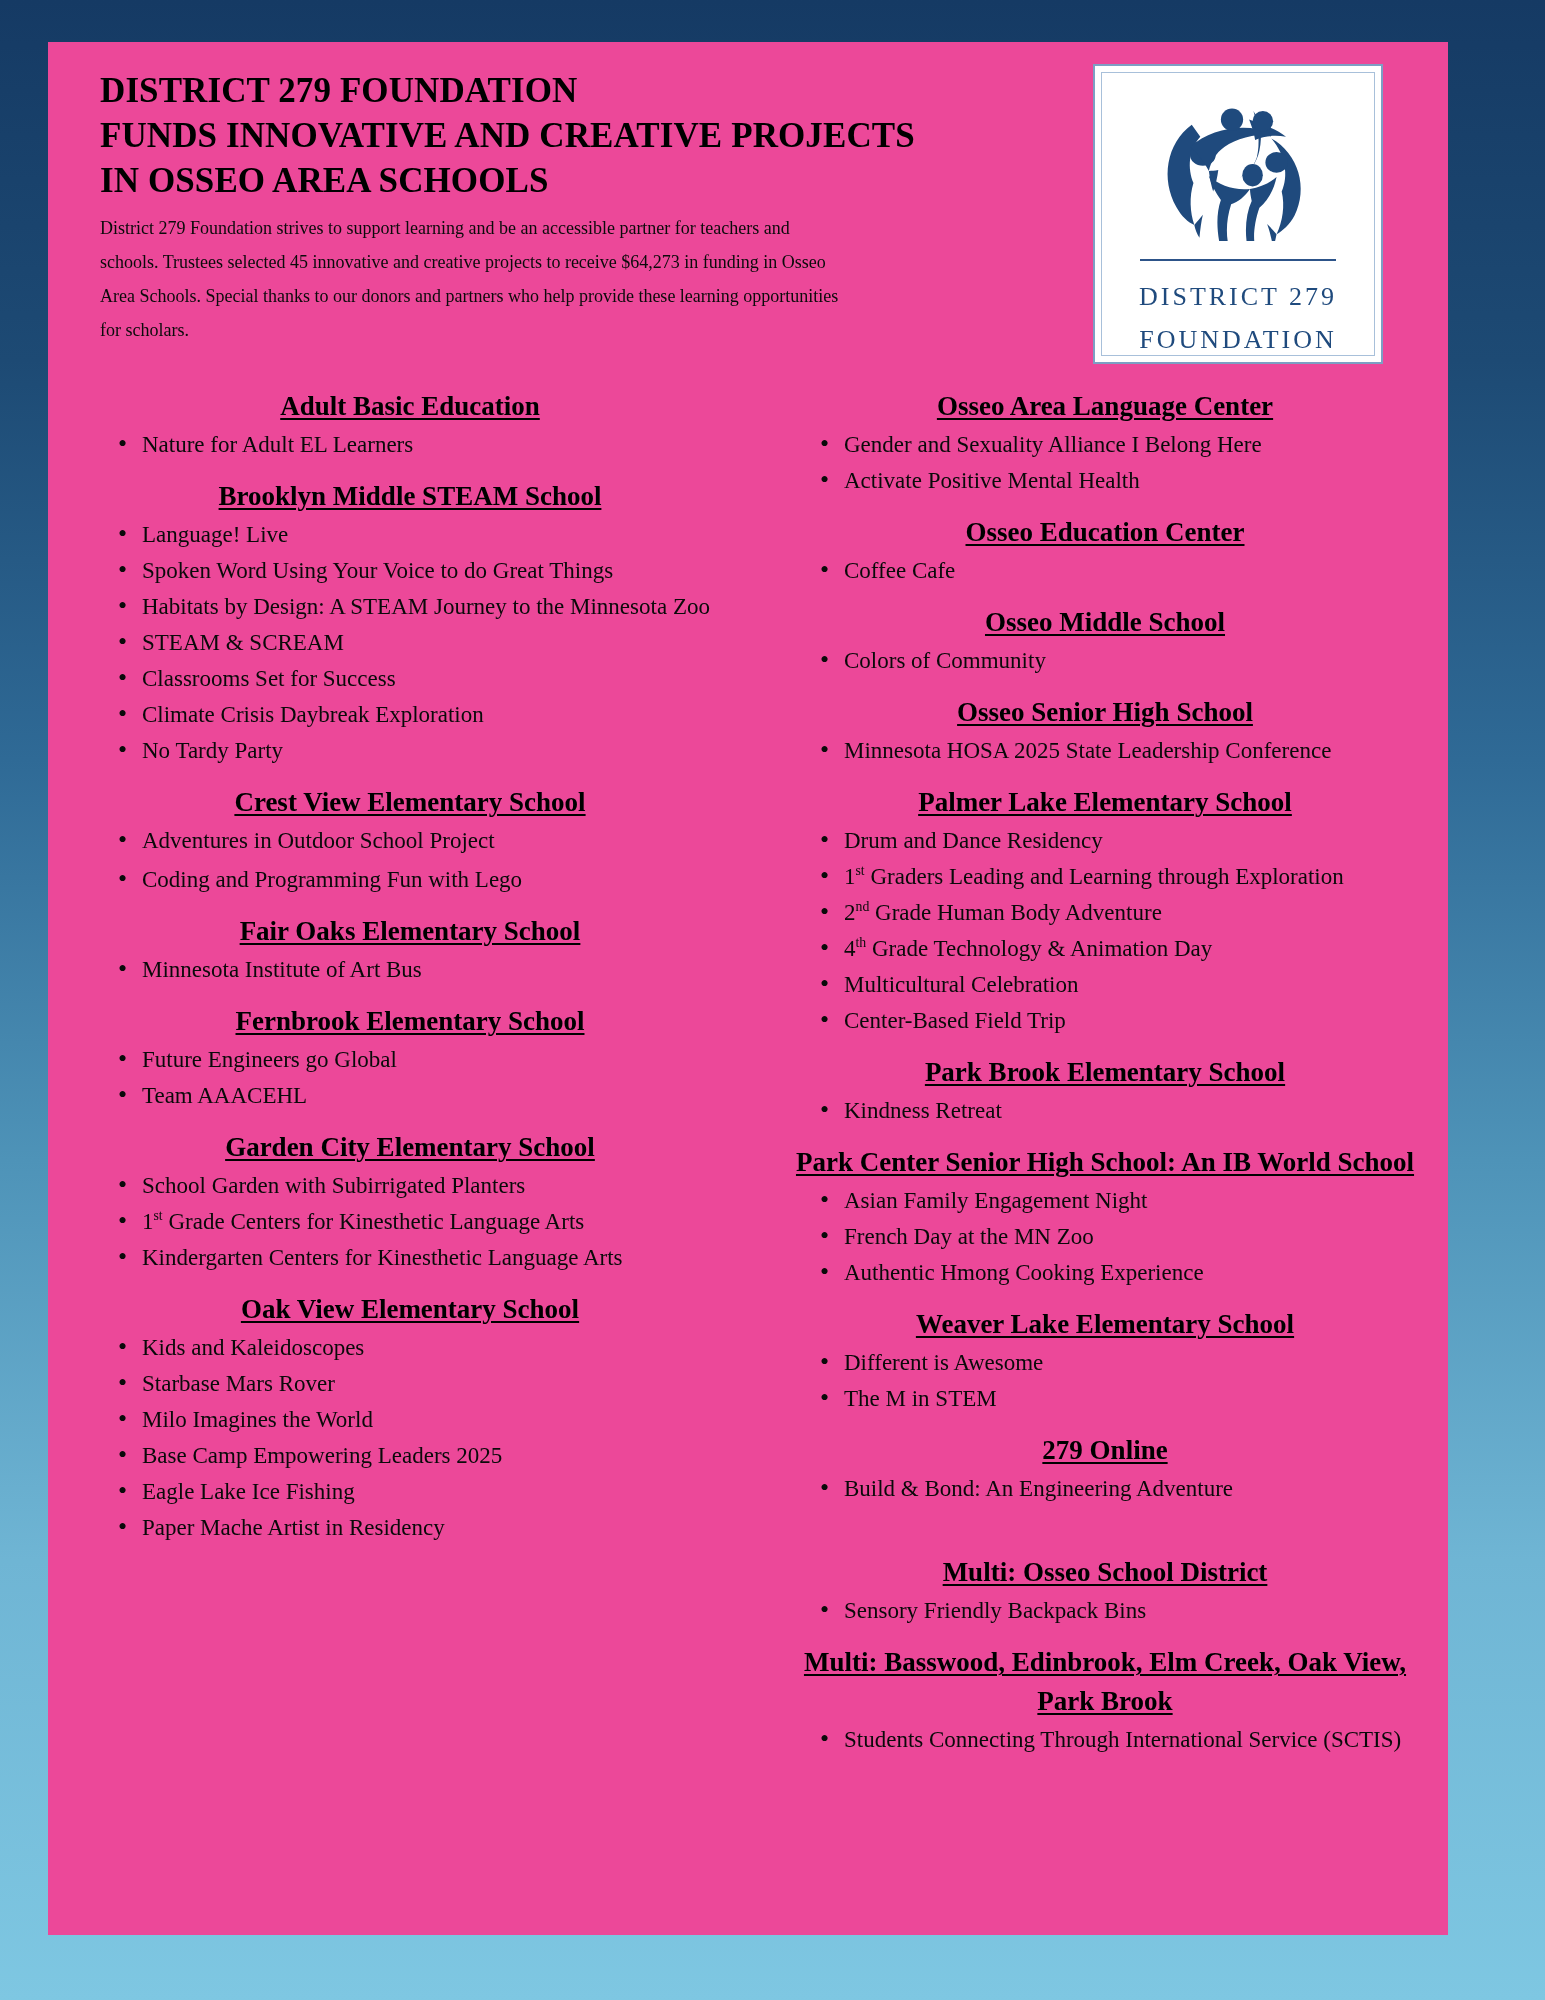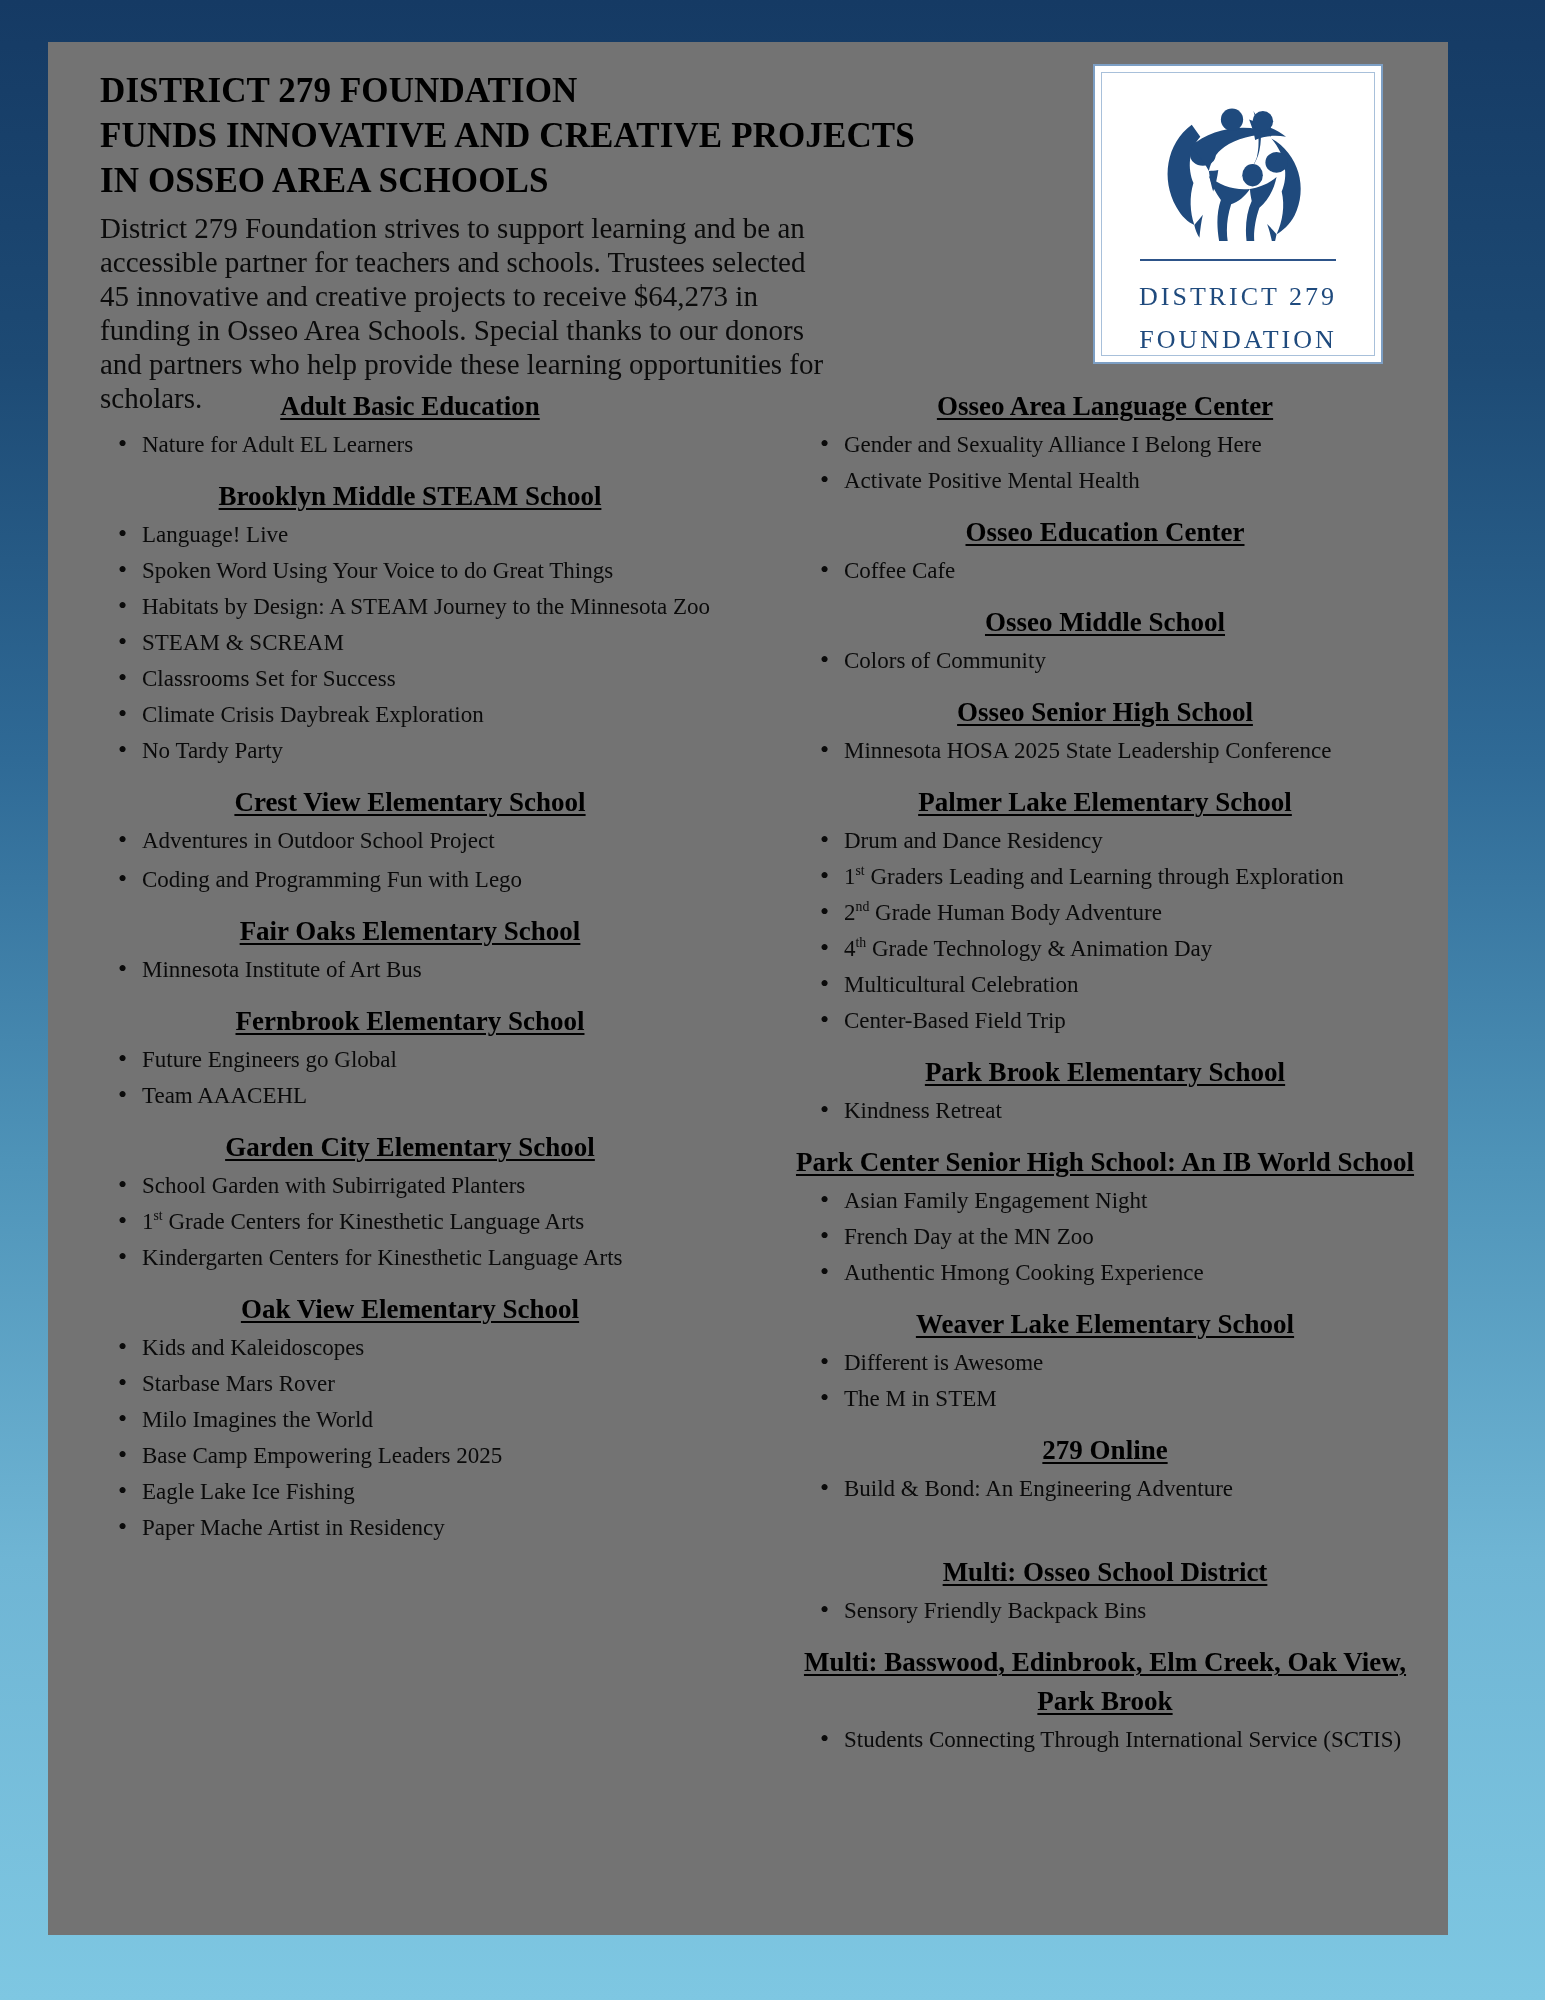--- a/index.html
+++ b/index.html
@@ -22,21 +22,21 @@
     overflow: hidden;
   }
 
   
   #page-sheet {
     position: absolute;
     left: 48px;
     top: 42px;
     width: 1400px;
     height: 1893px;
-    background: #737373;
+    background: #ec4899;
     overflow: hidden;
   }
 
   
   #masthead {
     position: absolute;
     left: 0; top: 0;
     width: 100%;
     height: 345px;
   }
@@ -53,21 +53,21 @@
     font-weight: 700;
     font-size: 35px;
     line-height: 45px;
     letter-spacing: 0.1px;
     color: #000000;
     white-space: nowrap;
   }
 
   #intro-paragraph {
     margin-top: 8px;
-    font-size: 29px;
+    font-size: 18px;
     line-height: 34px;
     color: #0b0b0b;
     width: 740px;
   }
 
   
   #logo-block {
     position: absolute;
     left: 1045px;
     top: 22px;

